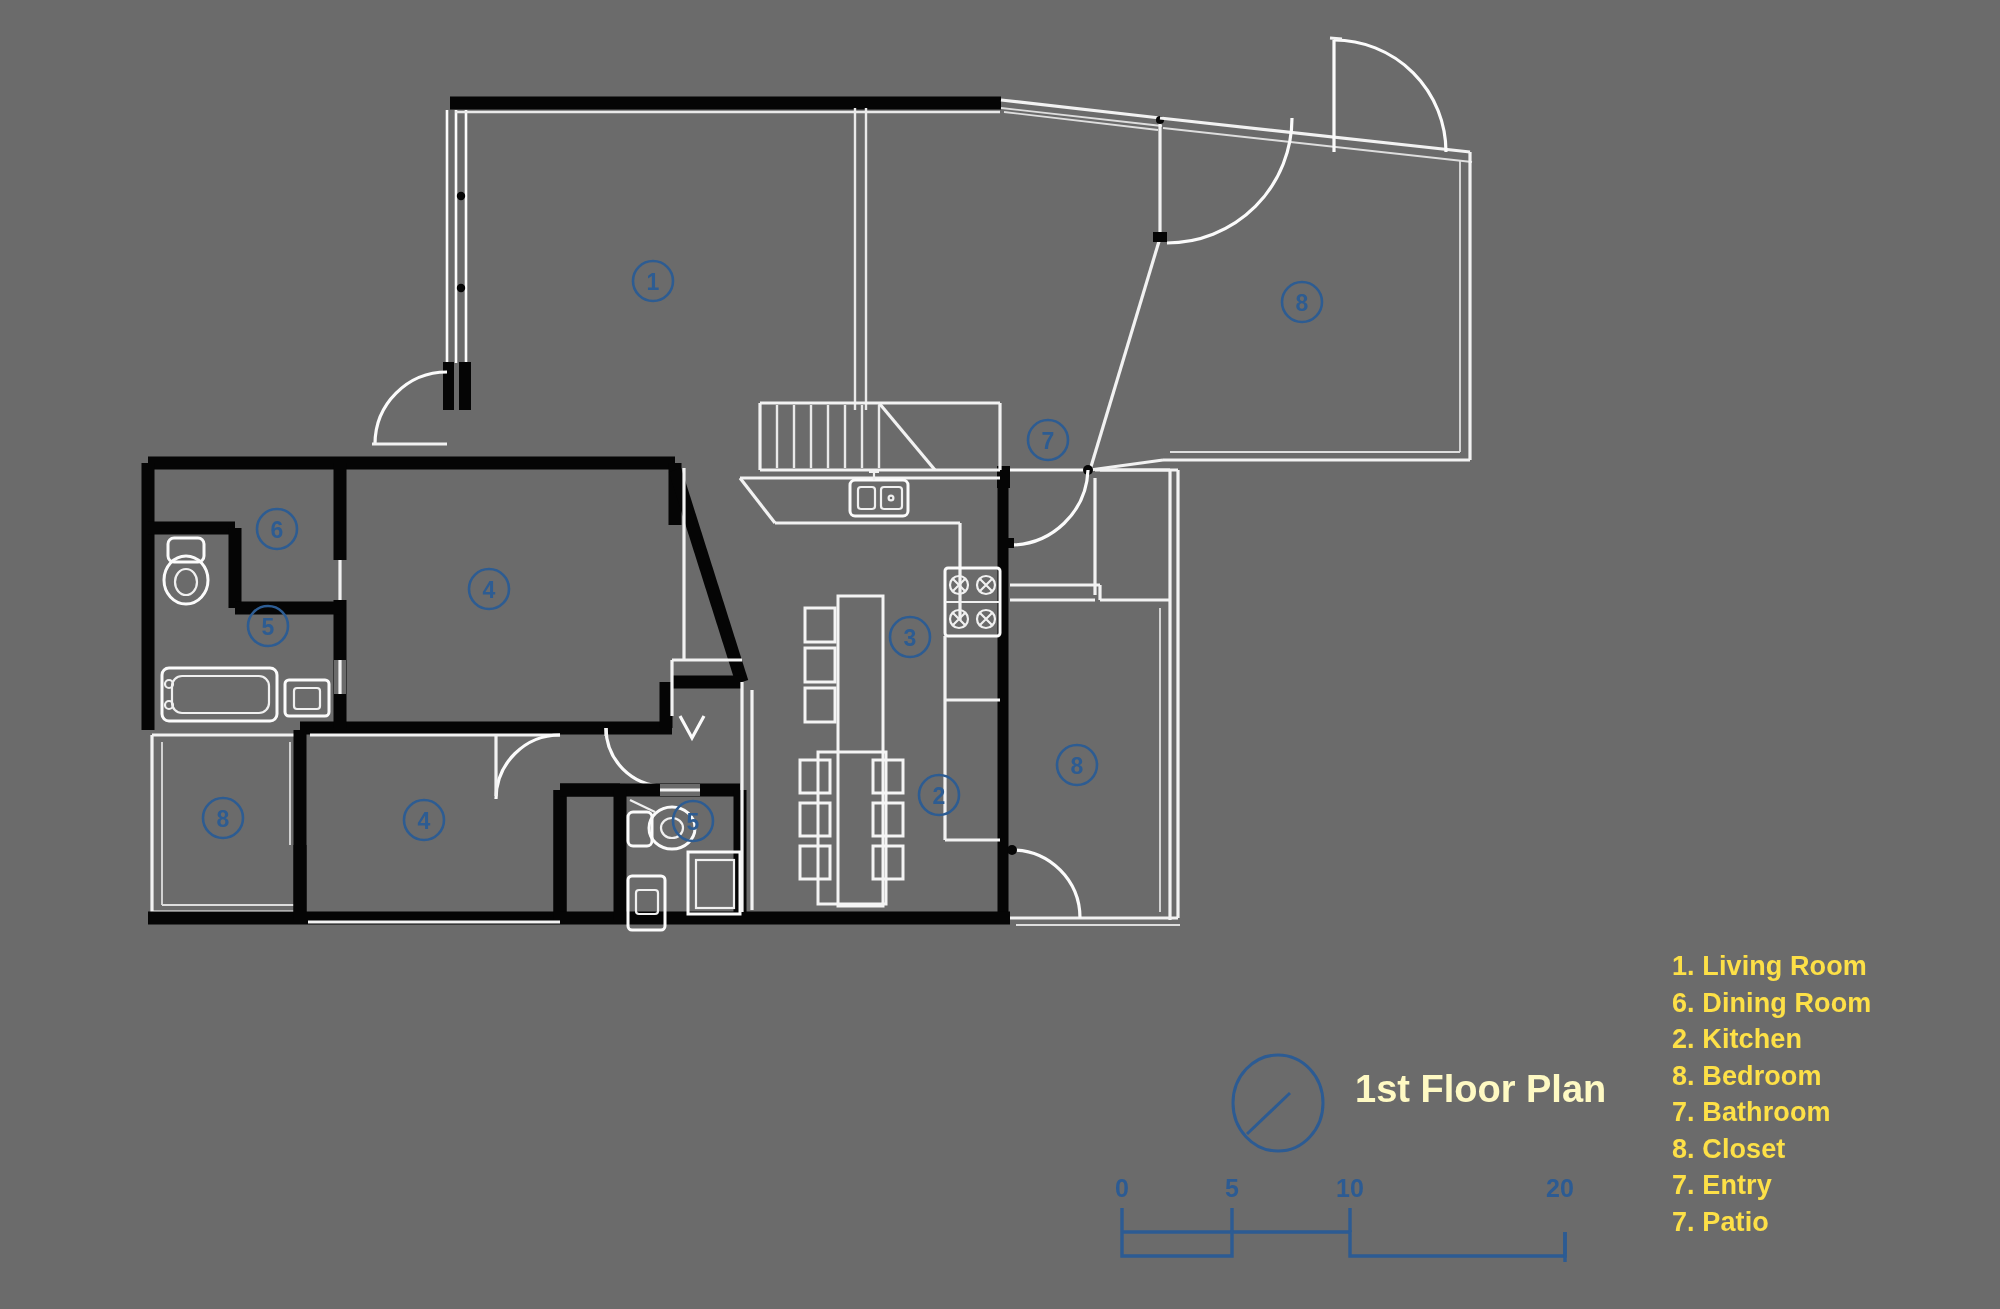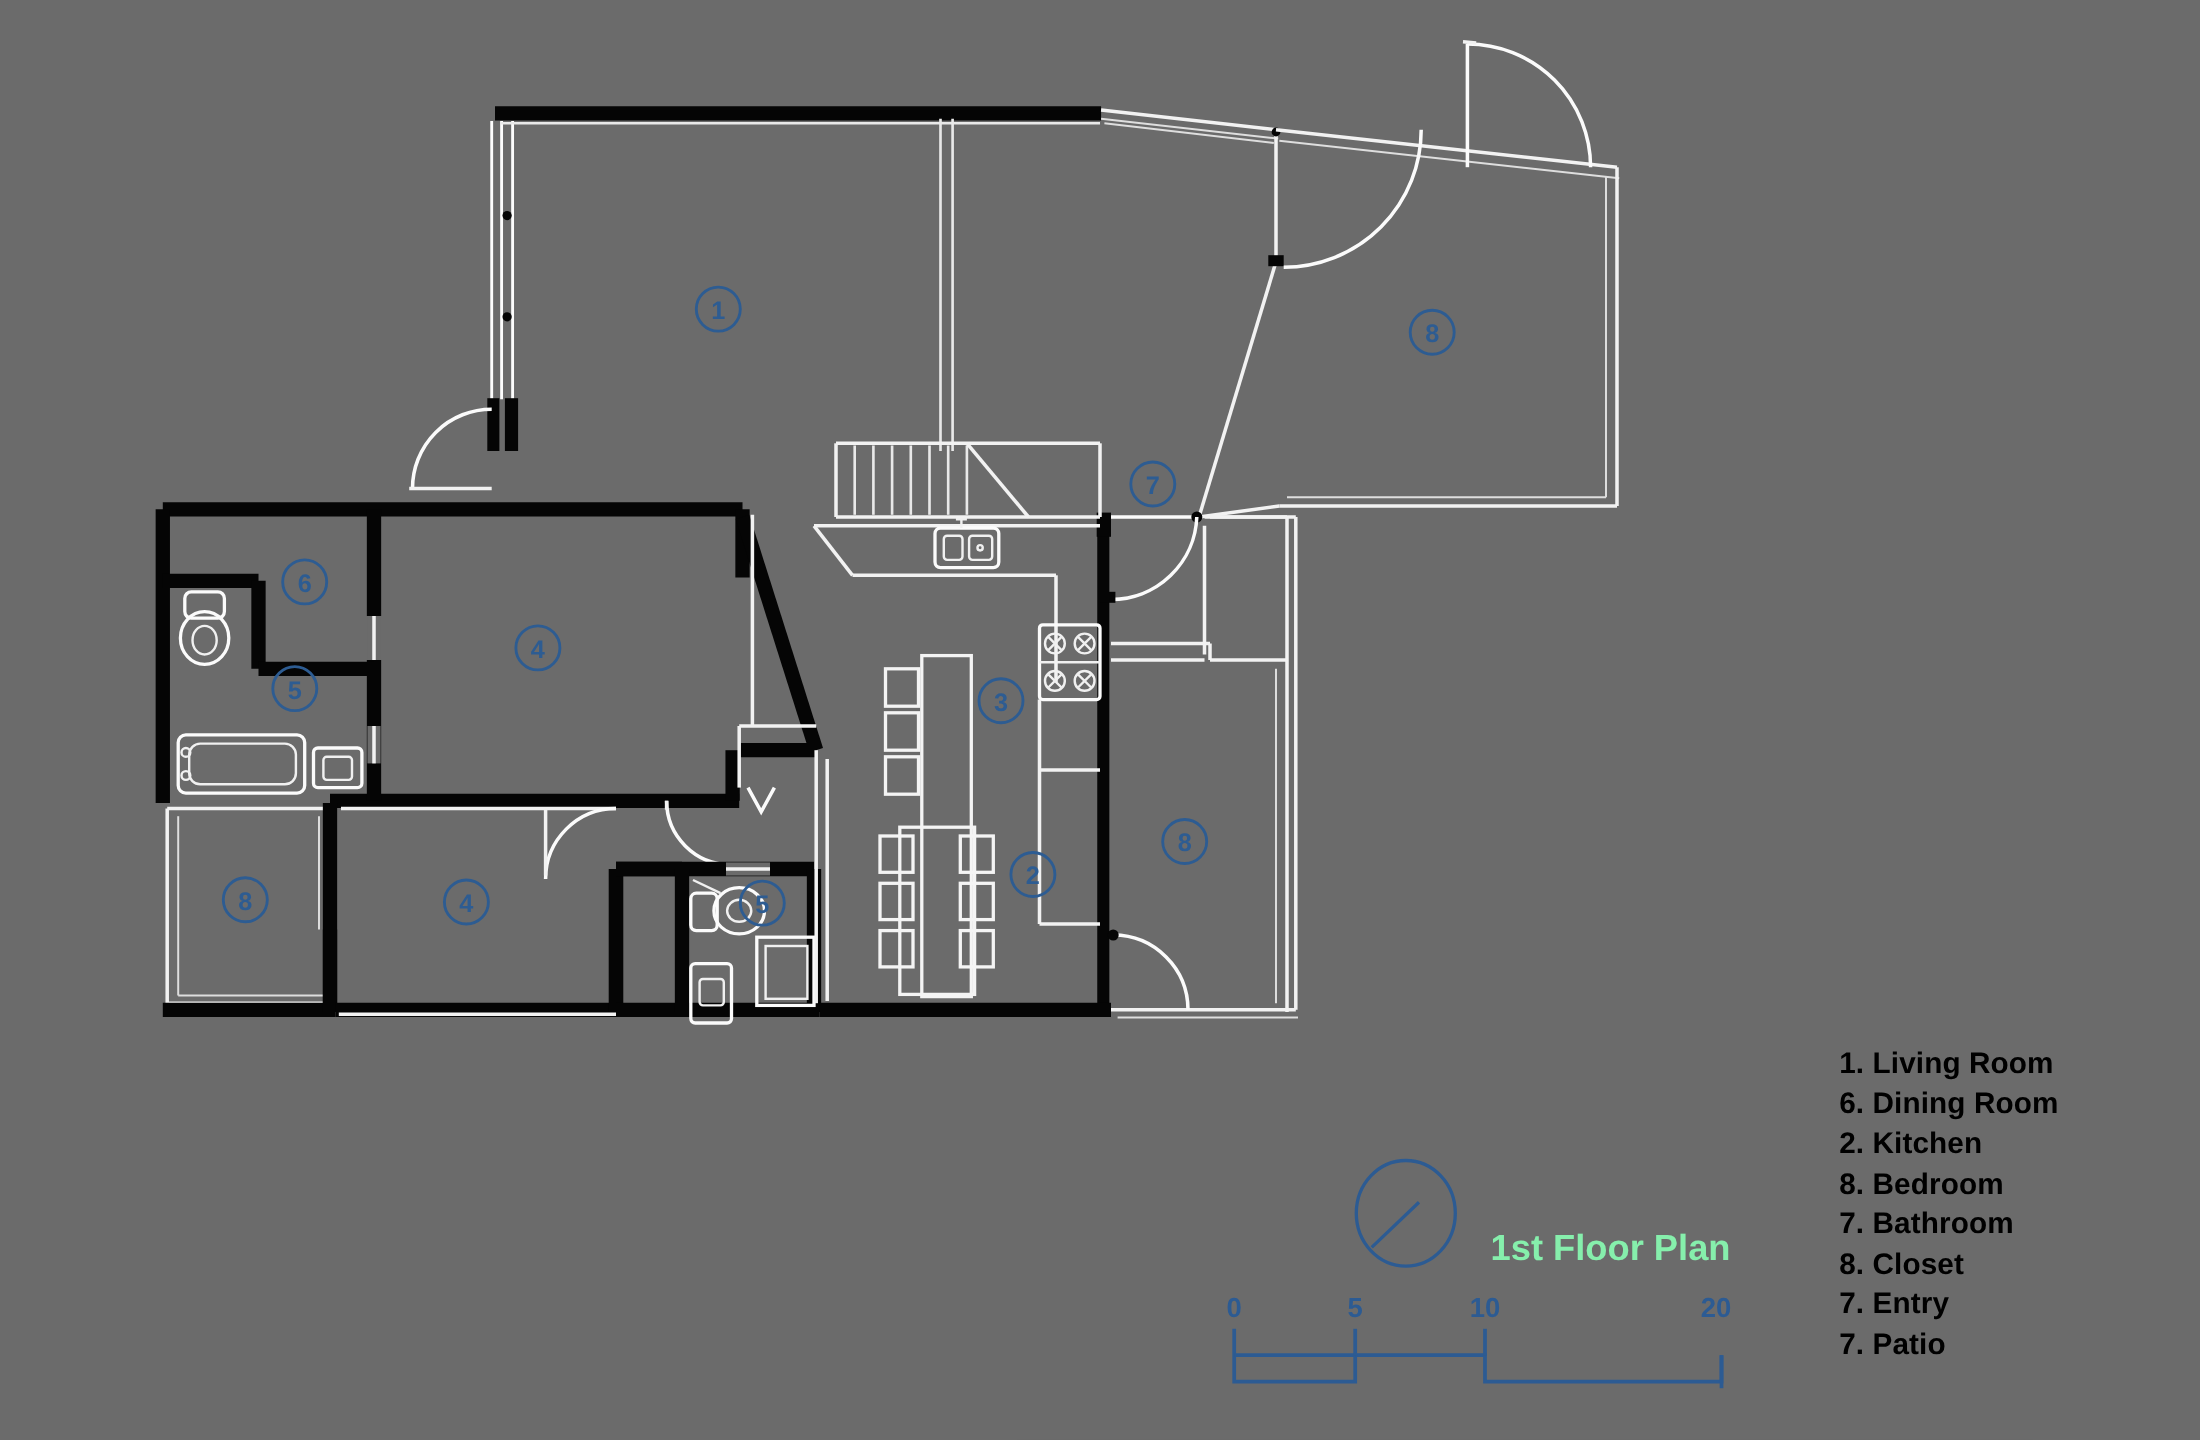--- a/index.html
+++ b/index.html
@@ -25,28 +25,28 @@
   .fixture-thin{stroke:#f0f0f0;stroke-width:2.2;fill:none;}
   .furn{stroke:#f4f4f4;stroke-width:3.0;fill:none;}
   .dot{fill:#050505;}
 
   
   .marker-circle{stroke:#2d5c92;stroke-width:2.6;fill:none;}
   .marker-txt{fill:#2d5c92;font-family:"Liberation Sans",sans-serif;font-size:23px;font-weight:bold;text-anchor:middle;dominant-baseline:central;}
 
   #legend{
     position:absolute;left:1672px;top:948px;
-    color:#000000;font-size:27px;line-height:36.5px;font-weight:bold;
+    color:#fde047;font-size:27px;line-height:36.5px;font-weight:bold;
     letter-spacing:.1px;white-space:nowrap;
   }
   #legend div{margin:0;padding:0;}
 
   #plan-title{
     position:absolute;left:1355px;top:1068px;
-    color:#86efac;font-size:33px;font-weight:bold;white-space:nowrap;margin-top:47px;
+    color:#fef9c3;font-size:38px;font-weight:bold;white-space:nowrap;
   }
   .scale-lbl{fill:#2c5b93;font-family:"Liberation Sans",sans-serif;font-size:25px;font-weight:bold;text-anchor:middle;}
   .scale-line{stroke:#2c5b93;stroke-width:3.4;fill:none;}
   .north{stroke:#2c5b93;stroke-width:3.0;fill:none;}
 </style>
 </head>
 <body>
 
 <div id="stage">
 

